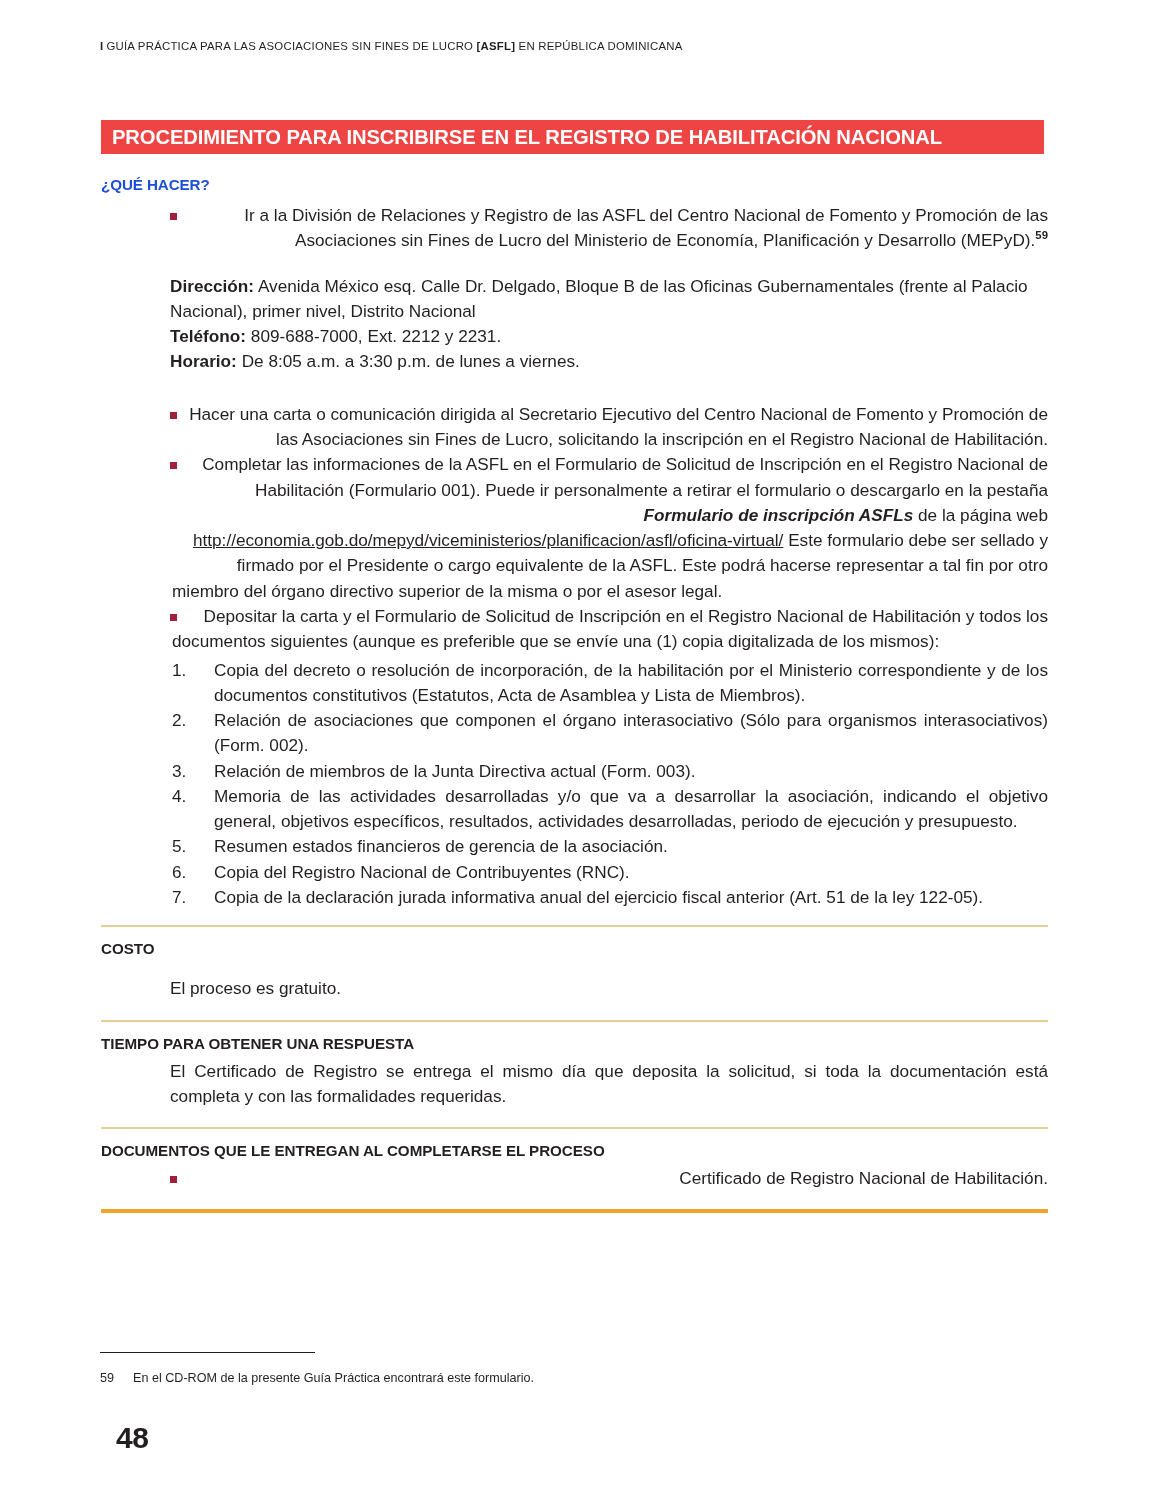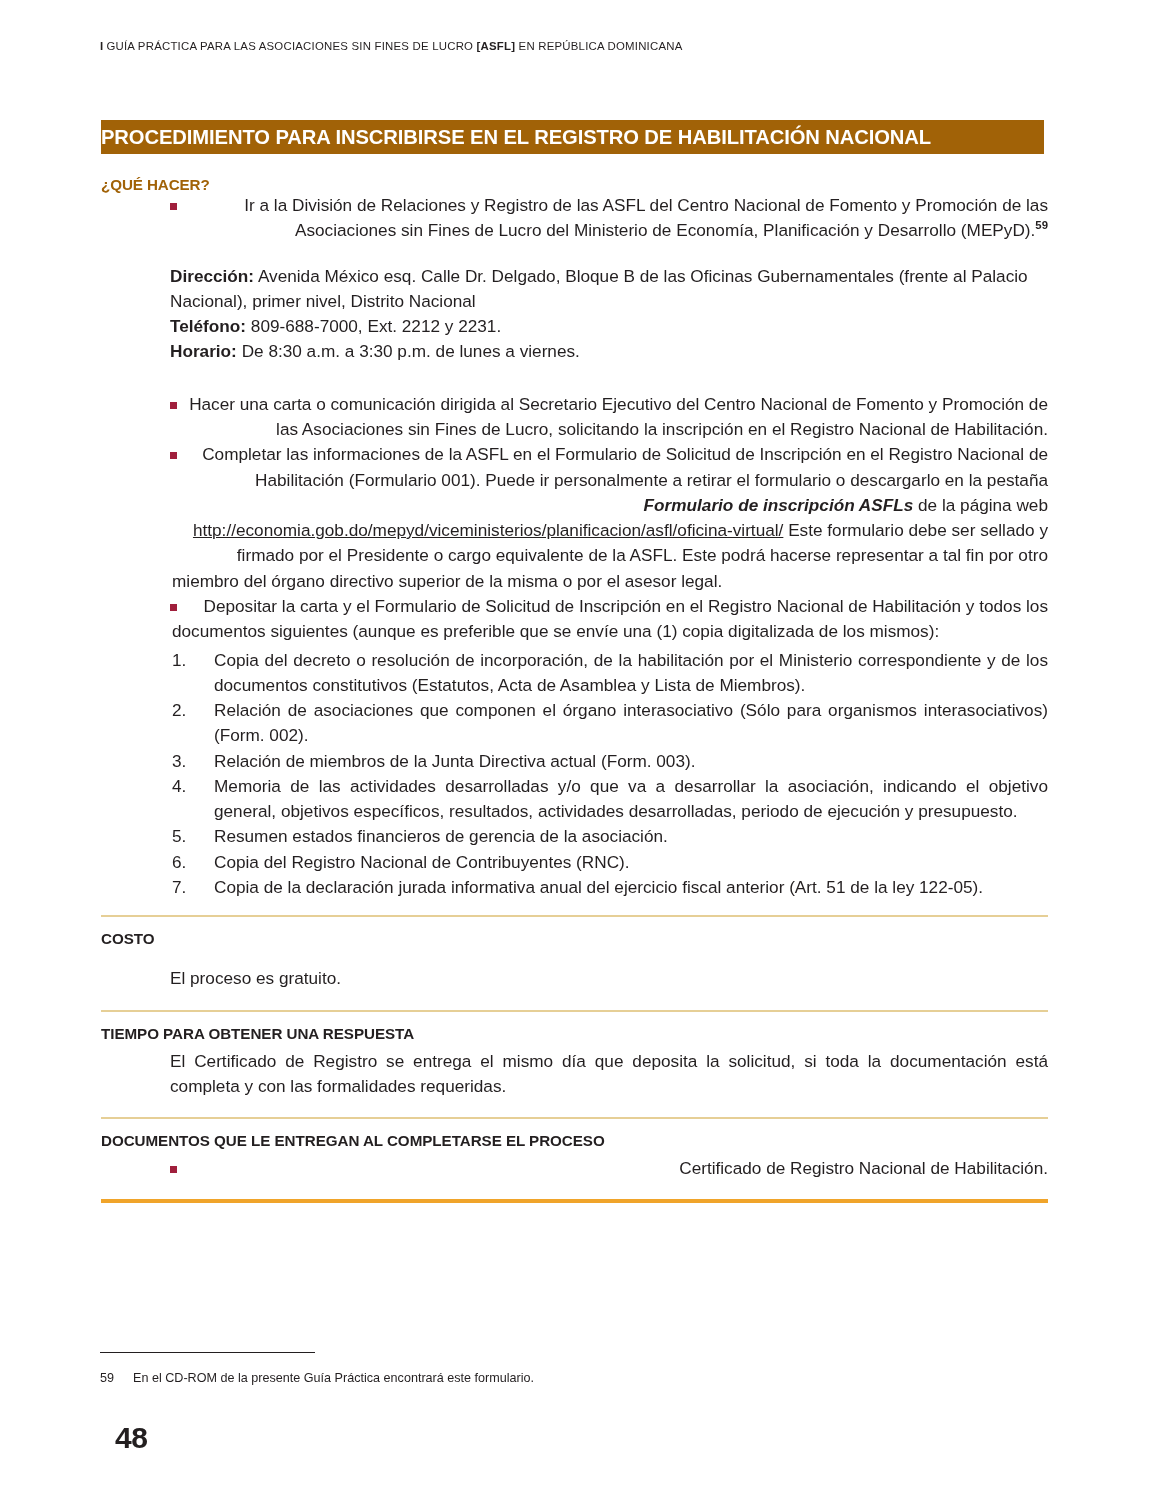--- a/index.html
+++ b/index.html
@@ -39,24 +39,25 @@
     font-weight: bold;
   }
 
   
   .banner {
     position: absolute;
     left: 101px;
     top: 120px;
     width: 943px;
     height: 34px;
-    background: #a16207;
+    background: #ef4444;
     display: flex;
     align-items: center;
     box-sizing: border-box;
+    padding-left: 11px;
   }
   .banner-text {
     color: #ffffff;
     font-size: 20.5px;
     font-weight: bold;
     letter-spacing: -0.1px;
     font-stretch: condensed;
     white-space: nowrap;
     transform: scaleX(0.985);
     transform-origin: left center;
@@ -67,22 +68,22 @@
     position: absolute;
     left: 101px;
     top: 176px;
     width: 947px;
   }
 
   .sec-heading {
     font-size: 15.2px;
     font-weight: bold;
     letter-spacing: -0.1px;
-    color: #a16207;
-    margin: 0 0 0 0;
+    color: #1d4ed8;
+    margin: 0 0 10px 0;
   }
 
   
   ul.bul {
     list-style: none;
     margin: 0;
     padding: 0;
   }
   ul.bul > li {
     position: relative;
@@ -194,25 +195,26 @@
     white-space: nowrap;
   }
   .footnote .fnum {
     display: inline-block;
     width: 33px;
   }
 
   
   .pagenum-wrap {
     position: absolute;
-    left: 100px;
+    left: 108px;
     top: 1415px;
     display: flex;
-    align-items: flex-start;
+    align-items: flex-end;
     height: 48px;
+    flex-direction: column;
   }
   .pagenum-bar {
     width: 7px;
     background: #1a5a9e;
   }
   .pagenum {
     font-size: 30px;
     font-weight: bold;
     color: #231f20;
     margin-left: 8px;
@@ -239,21 +241,21 @@
 
     <ul class="bul">
       <li>
         <span class="txt justify"><span>Ir a la División de Relaciones y Registro de las ASFL del Centro Nacional de Fomento y Promoción de las Asociaciones sin Fines de Lucro del Ministerio de Economía, Planificación y Desarrollo (MEPyD).</span><sup class="fn">59</sup></span>
       </li>
     </ul>
 
     <div class="addr">
       <div><b>Dirección:</b><span> Avenida México esq. Calle Dr. Delgado, Bloque B de las Oficinas Gubernamentales (frente al Palacio Nacional), primer nivel, Distrito Nacional</span></div>
       <div><b>Teléfono:</b><span> 809-688-7000, Ext. 2212 y 2231.</span></div>
-      <div><b>Horario:</b><span> De 8:30 a.m. a 3:30 p.m. de lunes a viernes.</span></div>
+      <div><b>Horario:</b><span> De 8:05 a.m. a 3:30 p.m. de lunes a viernes.</span></div>
     </div>
 
     <ul class="bul" style="margin-top:27px;">
 
       <li>
         <span class="txt">Hacer una carta o comunicación dirigida al Secretario Ejecutivo del Centro Nacional de Fomento y Promoción de las Asociaciones sin Fines de Lucro, solicitando la inscripción en el Registro Nacional de Habilitación.</span>
       </li>
 
       <li>
         <span class="txt just-all"><span>Completar las informaciones de la ASFL en el Formulario de Solicitud de Inscripción en el Registro Nacional de Habilitación (Formulario 001). Puede ir personalmente a retirar el formulario o descargarlo en la pestaña </span><span class="bolditalic">Formulario de inscripción ASFLs</span><span> de la página web </span><span class="lnk">http://economia.gob.do/mepyd/viceministerios/planificacion/asfl/oficina-virtual/</span><span> Este formulario debe ser sellado y firmado por el Presidente o cargo equivalente de la ASFL. Este podrá hacerse representar a tal fin por otro miembro del órgano directivo superior de la misma o por el asesor legal.</span></span>

